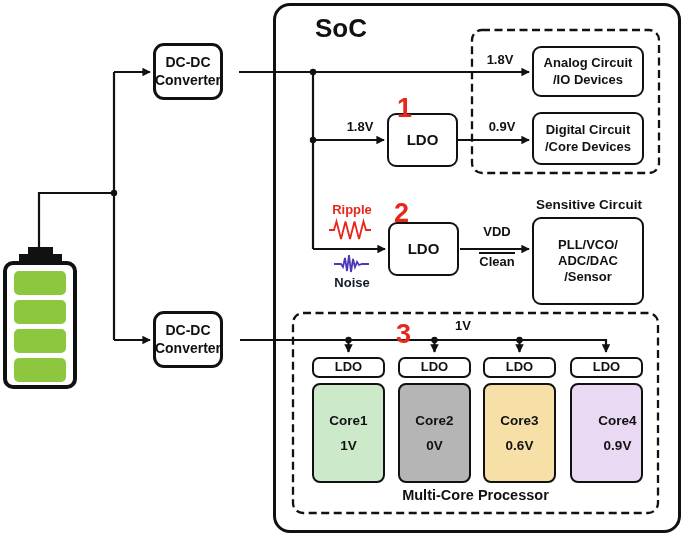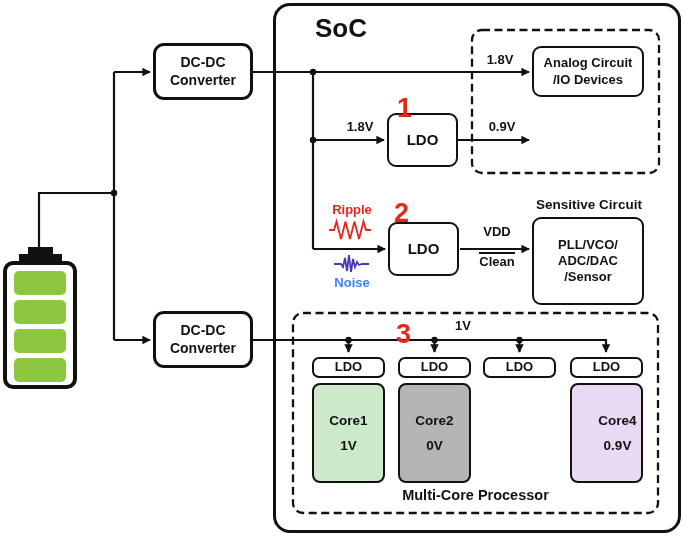--- a/index.html
+++ b/index.html
@@ -8,39 +8,39 @@
     font-family:"Liberation Sans",sans-serif;font-weight:bold;color:#111;
   }
   .abs{position:absolute;}
   svg.layer{position:absolute;left:0;top:0;z-index:1;}
   .box{
     position:absolute;background:#fff;border:2.5px solid #111;border-radius:9px;
     display:flex;flex-direction:column;align-items:center;justify-content:center;
     text-align:center;line-height:1.25;z-index:2;box-sizing:border-box;
   }
   .thick{border-width:3.2px;border-radius:11px;}
-  .dcdc{left:153px;width:100px;height:57px;font-size:14px;}
+  .dcdc{left:153px;width:70px;height:57px;font-size:14px;}
   #dcdc-top{top:43px;}
   #dcdc-bottom{top:311px;}
   #soc-box{
     position:absolute;left:273px;top:3px;width:408px;height:530px;
     border:3.4px solid #111;border-radius:17px;background:transparent;z-index:0;box-sizing:border-box;
   }
   #soc-title{left:315px;top:13px;font-size:26px;z-index:3;}
   .ldo-big{width:71px;height:54px;font-size:15px;border-width:2.8px;}
   #ldo1{left:387px;top:113px;}
   #ldo2{left:388px;top:222px;}
   .dest{left:532px;width:112px;font-size:13px;}
   #analog-box{top:46px;height:51px;}
   #digital-box{top:112px;height:53px;}
   #pll-box{top:217px;height:88px;}
   .lbl{position:absolute;font-size:13px;text-align:center;z-index:3;line-height:1.1;}
   .rednum{position:absolute;font-size:27px;color:#e8271b;z-index:4;line-height:1;}
   .red{color:#e8271b;}
-  .purple{color:#3b82f6;}
+  .purple{color:#0f172a;}
   #vdd-label{border-bottom:2.2px solid #111;padding-bottom:13px;}
   .ldo-small{position:absolute;top:357px;width:73px;height:21px;font-size:13px;border-width:2.4px;border-radius:7px;}
   .core{
     position:absolute;top:383px;width:73px;height:100px;border:2.4px solid #111;border-radius:8px;
     display:flex;flex-direction:column;align-items:center;justify-content:center;gap:10px;
     font-size:13.5px;z-index:2;box-sizing:border-box;text-align:center;
   }
   .col1{left:312px;} .col2{left:398px;} .col3{left:483px;} .col4{left:570px;}
   
   #battery-body{
@@ -125,20 +125,24 @@
     <div>LDO</div>
   </div>
   <div class="box ldo-big" id="ldo2">
     <div>LDO</div>
   </div>
 
   <div class="box dest" id="analog-box">
     <div>Analog Circuit</div>
     <div>/IO Devices</div>
   </div>
+  <div class="box dest" id="digital-box">
+    <div>Digital Circuit</div>
+    <div>/Core Devices</div>
+  </div>
   <div class="box dest" id="pll-box">
     <div>PLL/VCO/</div>
     <div>ADC/DAC</div>
     <div>/Sensor</div>
   </div>
 
   <div class="lbl" style="left:478px;top:53px;width:44px;">1.8V</div>
   <div class="lbl" style="left:338px;top:120px;width:44px;">1.8V</div>
   <div class="lbl" style="left:480px;top:120px;width:44px;">0.9V</div>
   <div class="lbl red" style="left:327px;top:203px;width:50px;">Ripple</div>
@@ -166,20 +170,24 @@
     </div>
 
   <div class="core col1" style="background-color: rgb(204, 233, 202);">
     <div>Core1</div>
     <div>1V</div>
   </div>
   <div class="core col2" style="background-color: rgb(181, 181, 181);">
     <div>Core2</div>
     <div>0V</div>
   </div>
+  <div class="core col3" style="background-color: rgb(247, 224, 167);">
+    <div>Core3</div>
+    <div>0.6V</div>
+  </div>
   <div class="core col4" style="background-color: rgb(233, 217, 243); padding-left: 22px;">
     <div>Core4</div>
     <div>0.9V</div>
   </div>
 
   <div class="lbl" style="left:293px;top:488px;width:365px;font-size:14.5px;">Multi-Core Processor</div>
 
 </div>
 
 </body></html>

